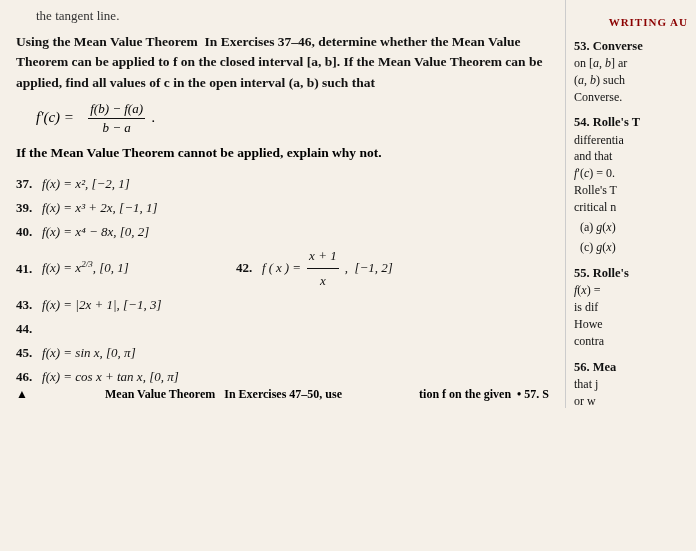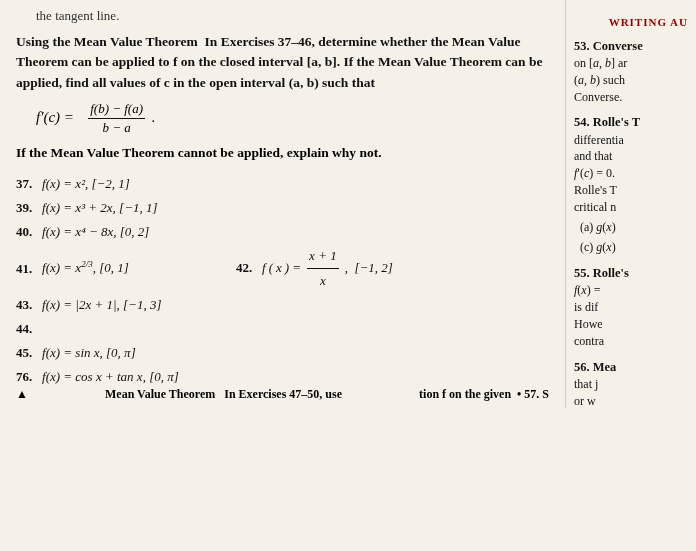--- a/index.html
+++ b/index.html
@@ -270,21 +270,21 @@
 
       <div class="exercise-row single">
         <div class="exercise-item">
           <span class="ex-num bold">45.</span>
           <span class="math"><span class="italic">f</span>(<span class="italic">x</span>) = sin <span class="italic">x</span>, [0, π]</span>
         </div>
       </div>
 
       <div class="exercise-row single">
         <div class="exercise-item">
-          <span class="ex-num bold">76.</span>
+          <span class="ex-num bold">46.</span>
           <span class="math"><span class="italic">f</span>(<span class="italic">x</span>) = cos <span class="italic">x</span> + tan <span class="italic">x</span>, [0, π]</span>
         </div>
       </div>
 
     </div>
 
     <div class="page-bottom">
       <span>▲</span>
       <span>
         <span class="bold">Mean Value Theorem</span>

